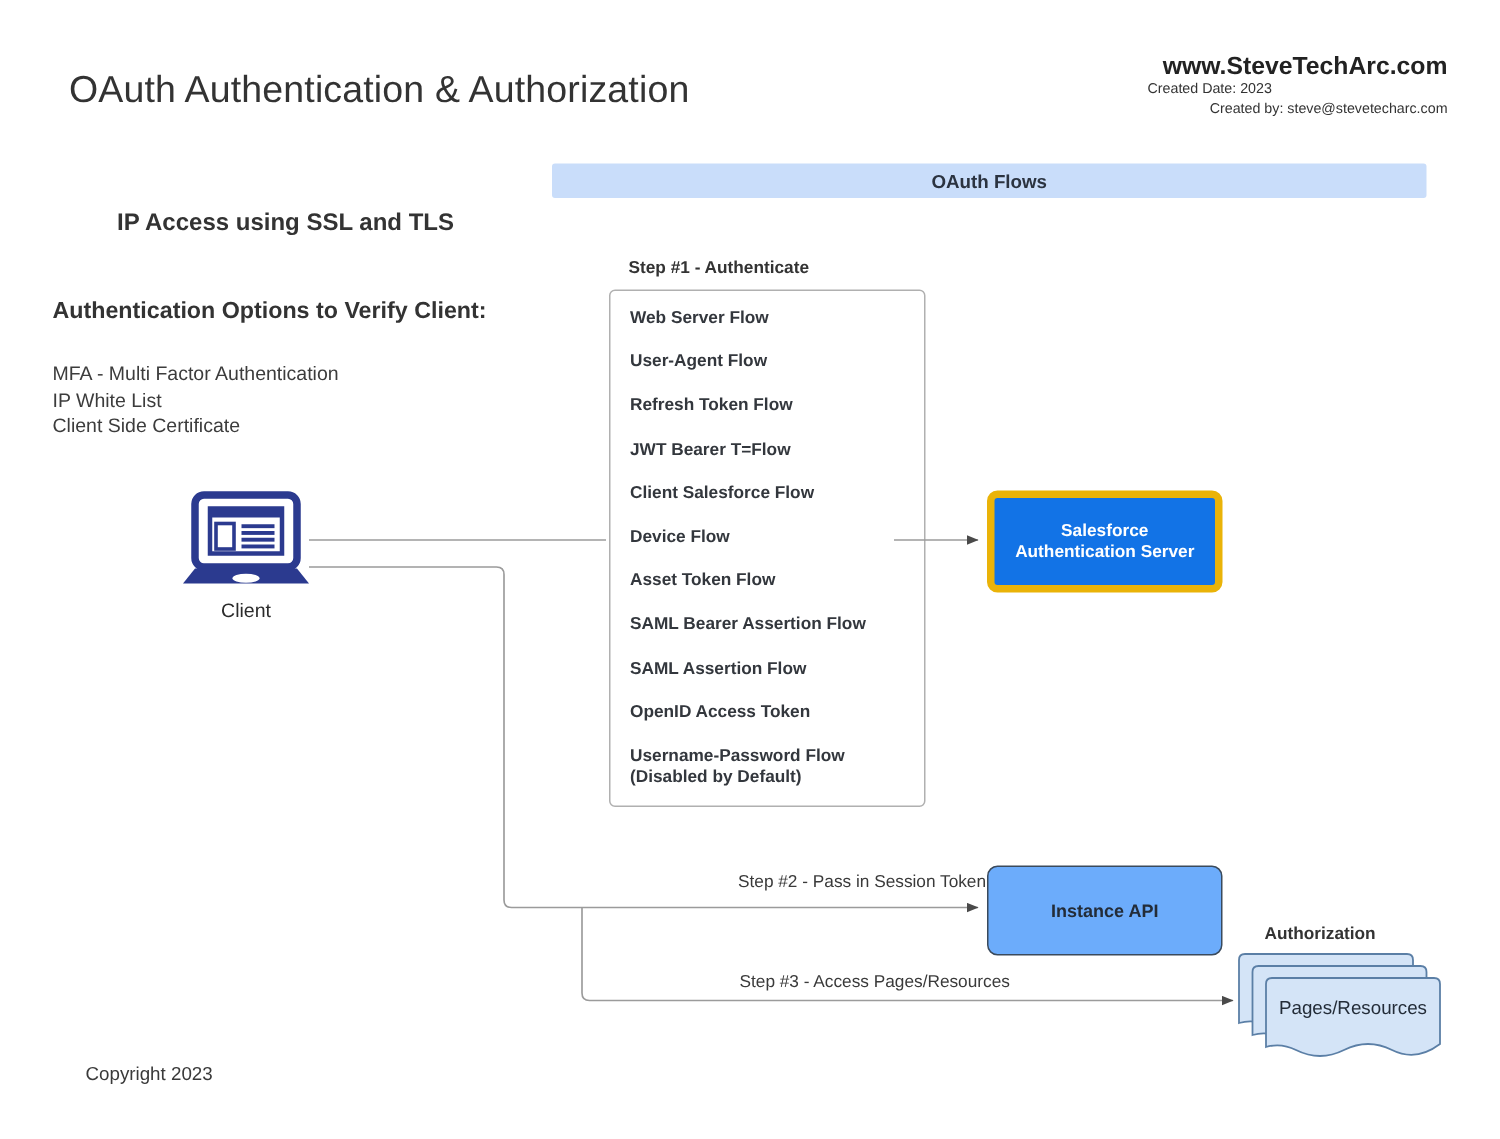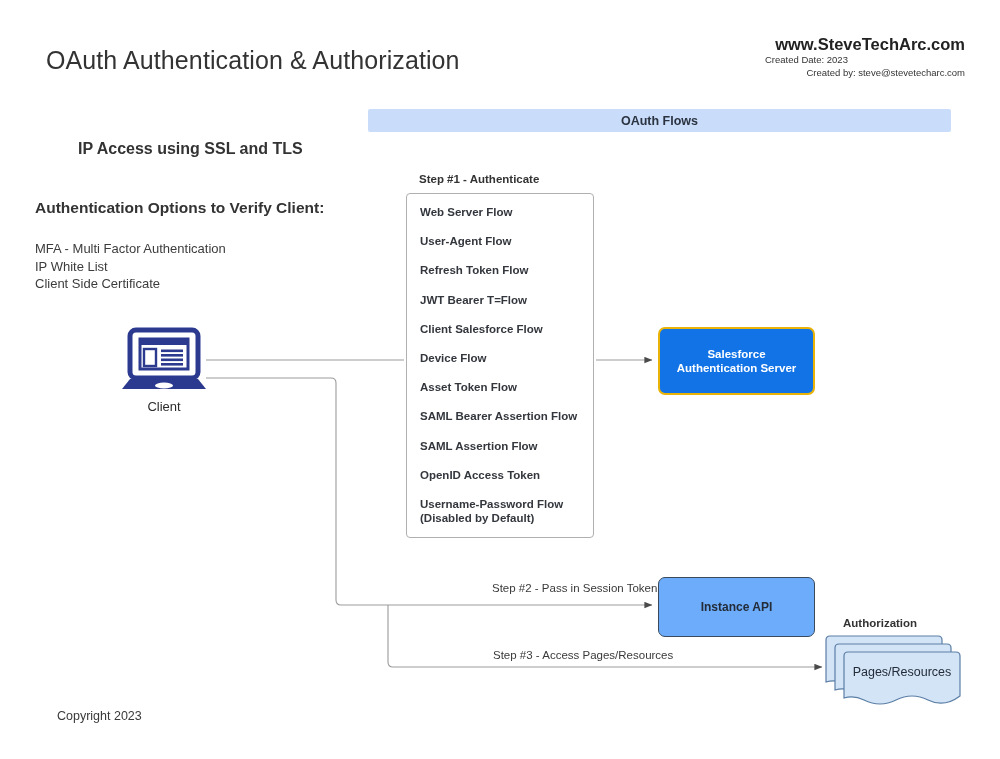--- a/index.html
+++ b/index.html
@@ -94,21 +94,21 @@
   .step-plain {
     font-size: 11.5px;
     color: #3a3a3a;
   }
   #step2-label { left: 466px; top: 582px; margin-left: 26px; }
   #step3-label { left: 493px; top: 649px; }
 
   
   #flow-list-box {
     left: 406px; top: 193px;
-    width: 188px; height: 345px;
+    width: 211px; height: 345px;
     border: 1px solid #b0b0b0;
     border-radius: 4px;
     background: #ffffff;
     box-sizing: border-box;
   }
   #flow-list {
     position: absolute;
     left: 13px; top: 11px;
     right: 4px;
   }
@@ -119,21 +119,21 @@
     height: 29.2px;
     line-height: 14px;
     white-space: pre-line;
   }
 
   
   #salesforce-node {
     left: 658px; top: 327px;
     width: 157px; height: 68px;
     background: #1273e6;
-    border: 2px solid #eab308;
+    border: 5px solid #eab308;
     border-radius: 7px;
     box-sizing: border-box;
     display: flex;
     align-items: center;
     justify-content: center;
     text-align: center;
     color: #ffffff;
     font-size: 11.5px;
     font-weight: bold;
     line-height: 14.5px;

